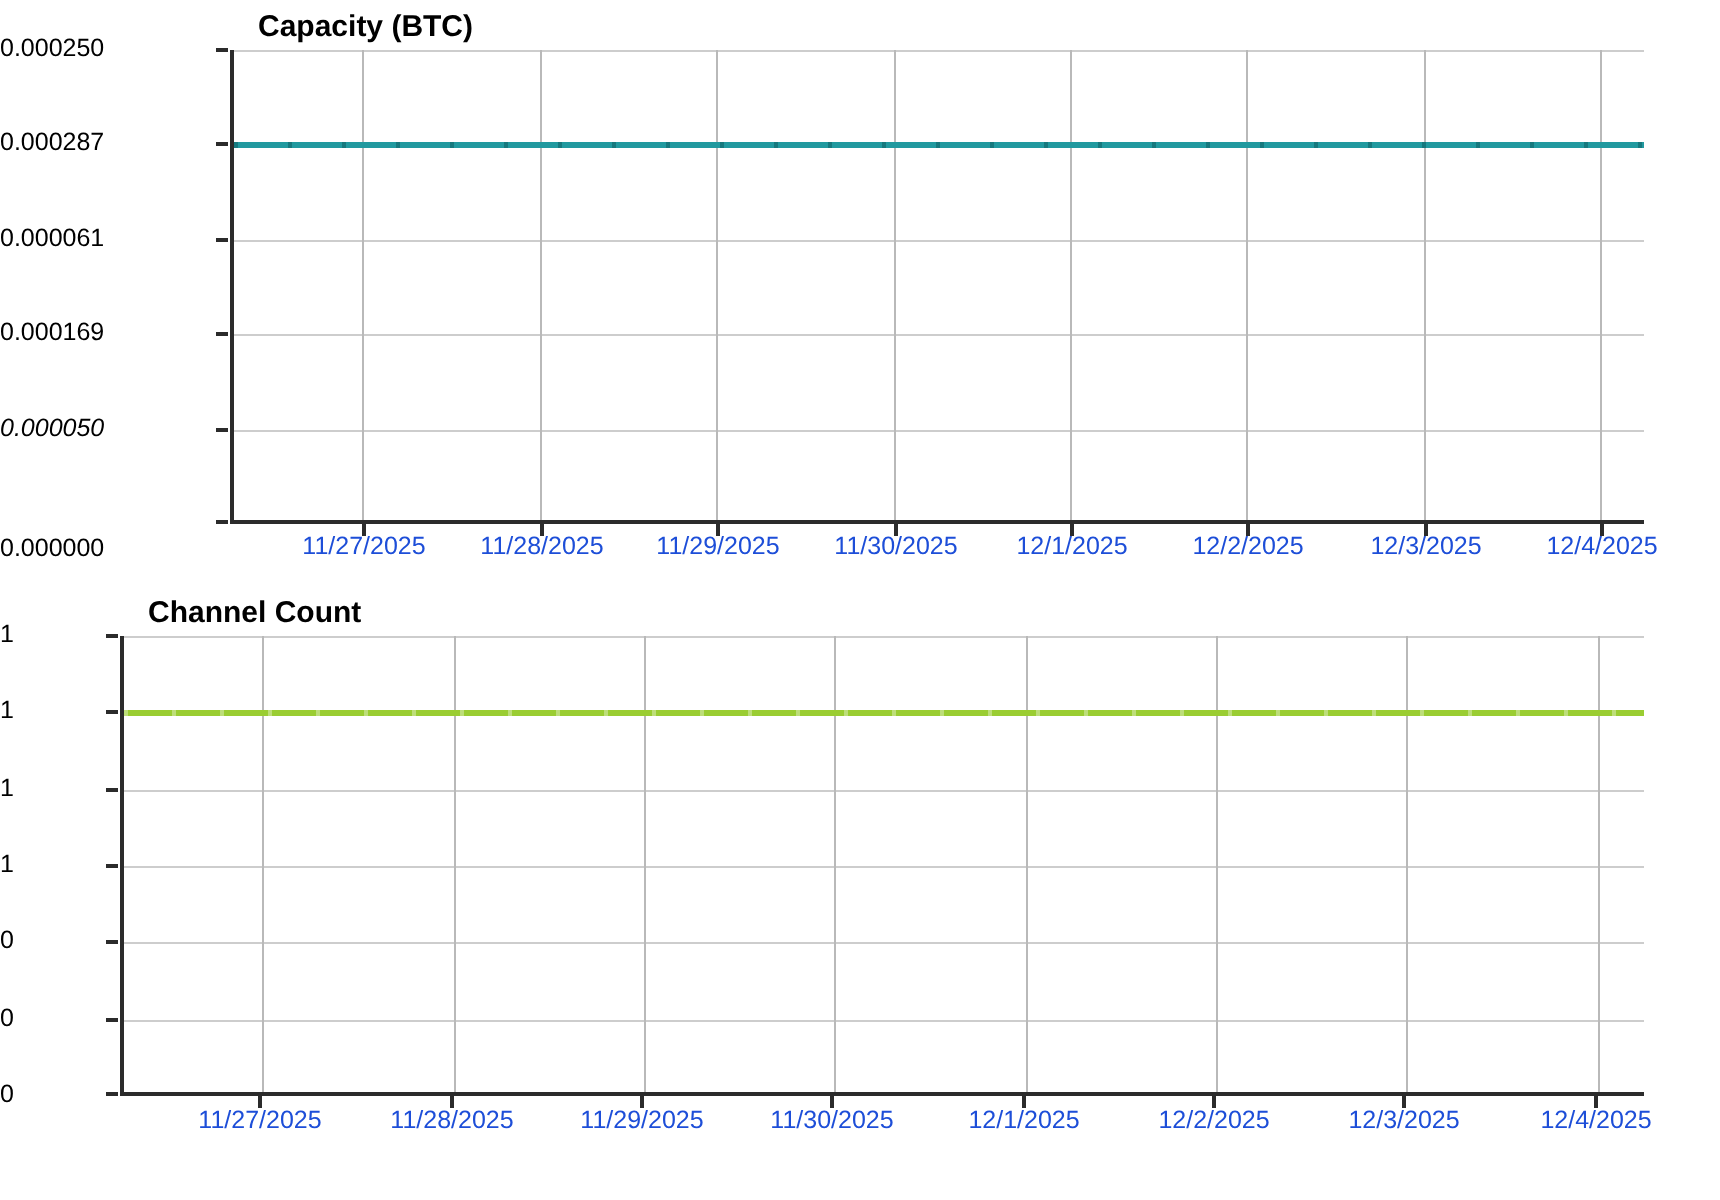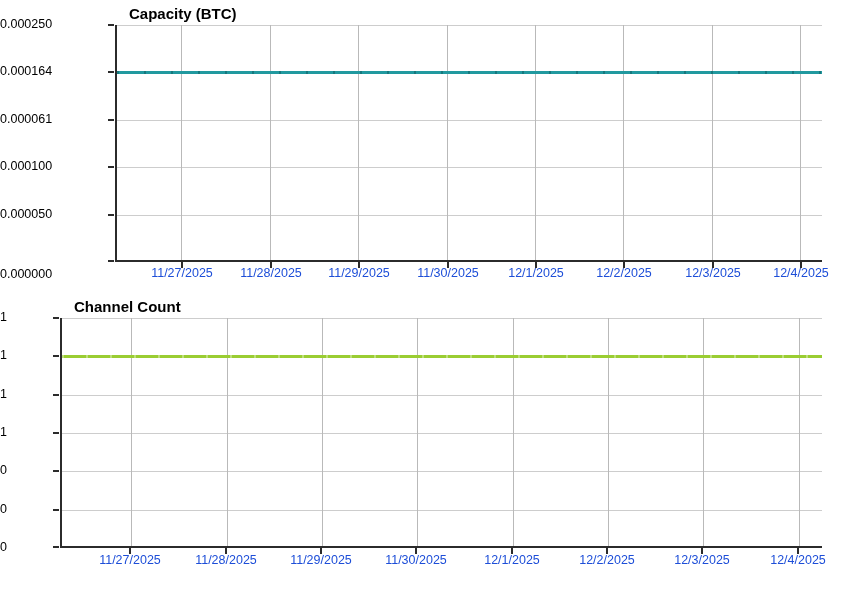--- a/index.html
+++ b/index.html
@@ -57,24 +57,24 @@
     </div>
 
     <div class="ytick-mark" style="left:108px;top:24px;"></div>
     <div class="ytick-mark" style="left:108px;top:71px;"></div>
     <div class="ytick-mark" style="left:108px;top:119px;"></div>
     <div class="ytick-mark" style="left:108px;top:166px;"></div>
     <div class="ytick-mark" style="left:108px;top:214px;"></div>
     <div class="ytick-mark" style="left:108px;top:260px;"></div>
 
     <div class="ytick-label" style="left:0;width:104px;top:17px;">0.000250</div>
-    <div class="ytick-label" style="left:0;width:104px;top:64px;">0.000164</div>
+    <div class="ytick-label" style="left:0;width:104px;top:64px;">0.000287</div>
     <div class="ytick-label" style="left:0;width:104px;top:112px;">0.000061</div>
-    <div class="ytick-label" style="left:0;width:104px;top:159px;">0.000100</div>
-    <div class="ytick-label" style="left:0;width:104px;top:207px;">0.000050</div>
+    <div class="ytick-label" style="left:0;width:104px;top:159px;">0.000169</div>
+    <div class="ytick-label" style="left:0;width:104px;top:207px;font-style:italic;">0.000050</div>
     <div class="ytick-label" style="left:0;width:104px;top:267px;">0.000000</div>
 
     <div class="xtick-mark" style="left:181px;top:262px;"></div>
     <div class="xtick-mark" style="left:270px;top:262px;"></div>
     <div class="xtick-mark" style="left:358px;top:262px;"></div>
     <div class="xtick-mark" style="left:447px;top:262px;"></div>
     <div class="xtick-mark" style="left:535px;top:262px;"></div>
     <div class="xtick-mark" style="left:623px;top:262px;"></div>
     <div class="xtick-mark" style="left:712px;top:262px;"></div>
     <div class="xtick-mark" style="left:800px;top:262px;"></div>

